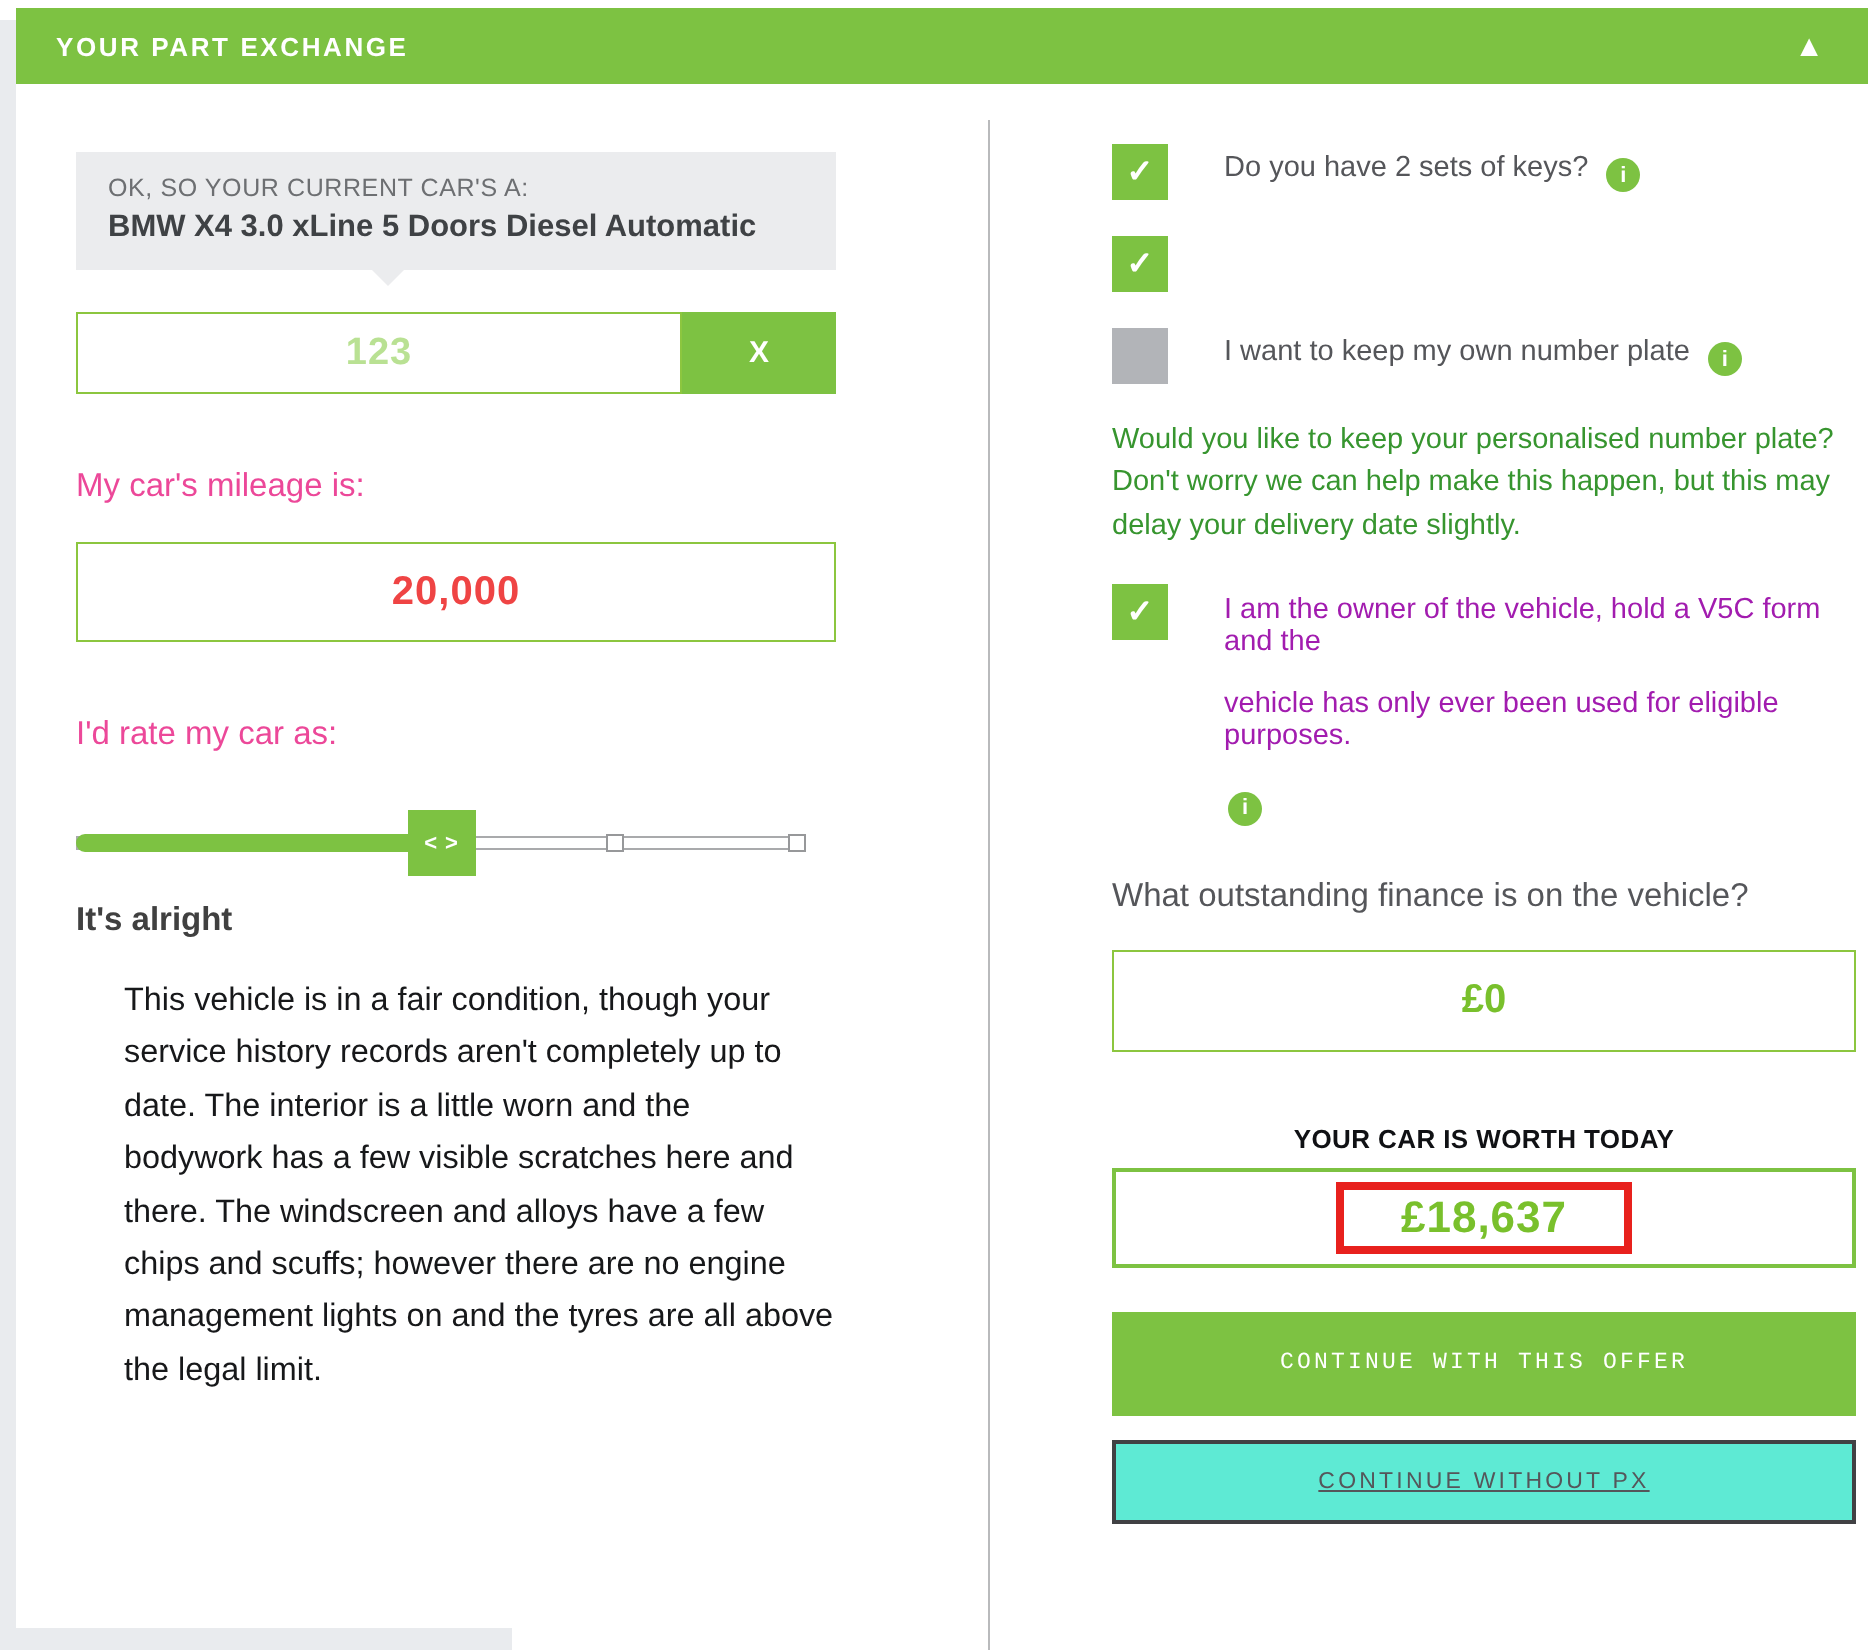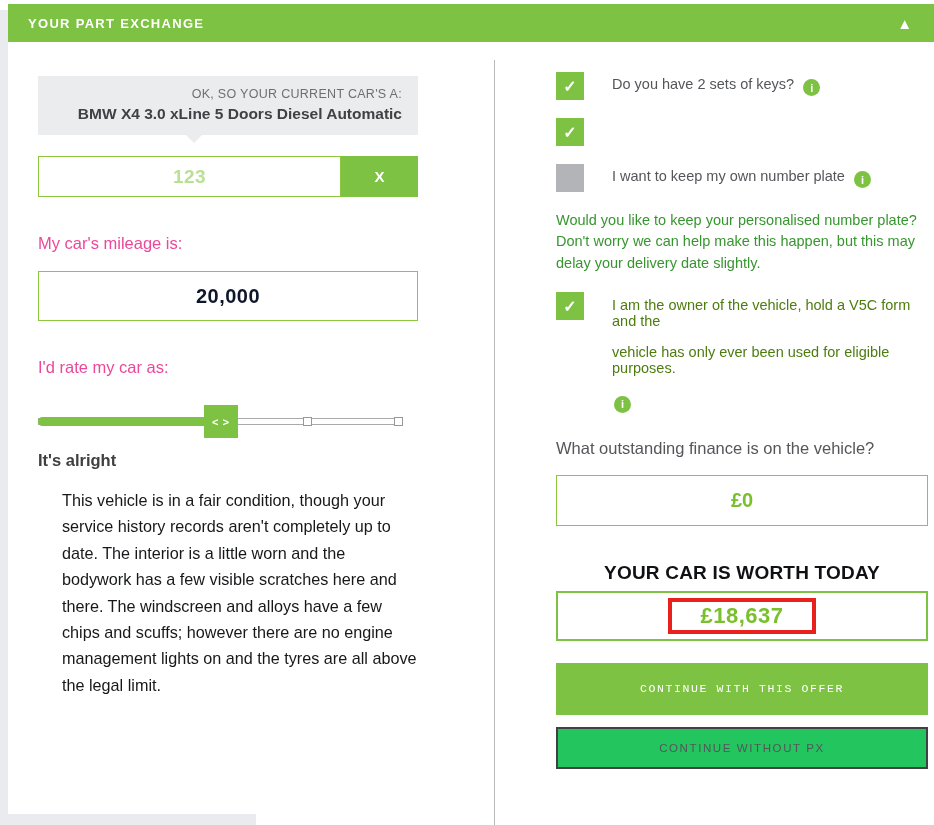--- a/index.html
+++ b/index.html
@@ -25,21 +25,21 @@
   .collapse-tri { font-size: 15px; cursor: pointer; line-height: 1; }
 
   
   .content { display: flex; height: 783px; }
   .col-left { width: 380px; margin-left: 30px; }
   .divider { width: 1px; background: #b9babc; margin-left: 76px; margin-top: 18px; height: 765px; }
   .col-right { width: 372px; margin-left: 61px; }
 
   
   .current-car {
-    margin-top: 34px; background: #ebecee; padding: 11px 16px 12px 4px; position: relative; text-align: right;
+    margin-top: 34px; background: #ebecee; padding: 11px 16px 12px 16px; position: relative;
   }
   .current-car .cc-label { font-size: 12.5px; color: #6d6f72; letter-spacing: .3px; }
   .current-car .cc-value { font-size: 15.5px; font-weight: bold; color: #3f4245; margin-top: 4px; }
   .current-car .tail {
     position: absolute; left: 148px; bottom: -8px; width: 0; height: 0;
     border-left: 8px solid transparent; border-right: 8px solid transparent;
     border-top: 8px solid #ebecee;
   }
 
   .reg-row { display: flex; margin-top: 21px; height: 41px; }
@@ -50,21 +50,21 @@
   }
   .reg-clear {
     width: 77px; background: #7dc242; color: #fff; font-weight: bold; font-size: 15px;
     display: flex; align-items: center; justify-content: center; cursor: pointer; border: none;
   }
 
   .field-label { margin-top: 37px; font-size: 16.5px; color: #ec4899; }
   .value-box {
     margin-top: 18px; height: 50px; border: 1px solid #8cc63f; background: #fff;
     display: flex; align-items: center; justify-content: center;
-    color: #0f172a; font-weight: bold; font-size: 20px; letter-spacing: .5px;
+    color: #ef4444; font-weight: bold; font-size: 20px; letter-spacing: .5px;
   }
 
   
   .slider { position: relative; width: 365px; height: 33px; margin-top: 28px; }
   .slider-rail { position: absolute; top: 13px; left: 0; right: 0; height: 7px; background: #fff; border: 1px solid #a9aaac; }
   .slider-fill { position: absolute; top: 12px; left: 0; height: 9px; background: #7dc242; border-radius: 5px 0 0 5px; }
   .slider-handle {
     position: absolute; top: 0; width: 34px; height: 33px; background: #7dc242; color: #fff;
     display: flex; align-items: center; justify-content: center; gap: 4px;
     font-size: 11px; font-weight: bold; cursor: pointer;
@@ -86,49 +86,50 @@
   .check-label { font-size: 14.5px; color: #55565a; }
   .info-icon {
     display: inline-flex; width: 17px; height: 17px; border-radius: 50%;
     background: #7dc242; color: #fff; font-weight: bold; font-size: 11px;
     align-items: center; justify-content: center; margin-left: 9px;
     vertical-align: -3px; cursor: pointer; font-style: normal;
   }
   .col-right { padding-top: 30px; }
   .plate-note { color: #37952f; font-size: 14.5px; line-height: 1.48; margin-bottom: 18px; }
   .owner-lines { padding-top: 5px; }
-  .owner-line { font-size: 14.5px; color: #4d7c0f; margin-bottom: 15px; }
+  .owner-line { font-size: 14.5px; color: #a21caf; margin-bottom: 15px; }
   .owner-info { margin-left: 2px; }
 
   .finance-label { margin-top: 26px; font-size: 16.5px; color: #55565a; }
   .finance-box {
     margin-top: 17px; height: 51px; border: 1px solid #8cc63f;
     display: flex; align-items: center; justify-content: center;
     color: #79c02c; font-weight: bold; font-size: 20px;
   }
-  .worth-label { margin-top: 36px; text-align: center; font-size: 19px; font-weight: bold; color: #101114; letter-spacing: .2px; }
+  .worth-label { margin-top: 36px; text-align: center; font-size: 13px; font-weight: bold; color: #101114; letter-spacing: .2px; }
   .worth-box {
     margin-top: 7px; height: 50px; border: 2px solid #7dc242;
     display: flex; align-items: center; justify-content: center;
   }
   .red-annotation {
     border: 4px solid #e8211d; padding: 1px 28px;
     color: #79c02c; font-weight: bold; font-size: 22px; letter-spacing: .5px;
   }
   .btn-green {
     margin-top: 22px; width: 100%; height: 52px; background: #7dc242; border: none;
     color: #fff; font-size: 11.5px; letter-spacing: 1.6px; cursor: pointer;
     display: flex; align-items: center; justify-content: center;
     font-family: Liberation Mono, monospace;
   }
   .btn-outline {
-    margin-top: 12px; width: 100%; height: 42px; background: #22c55e; border: 2px solid #414144;
+    margin-top: 12px; width: 100%; height: 42px; background: #5eead4; border: 2px solid #414144;
     color: #55565a; font-size: 11.5px; letter-spacing: 1.6px; cursor: pointer;
     display: flex; align-items: center; justify-content: center;
     font-family: "Liberation Sans", sans-serif;
+    text-decoration: underline;
   }
 </style>
 </head>
 <body>
 
 <div class="page-left-strip"></div>
 <div class="page-bottom-strip"></div>
 
 <div class="widget">
 

